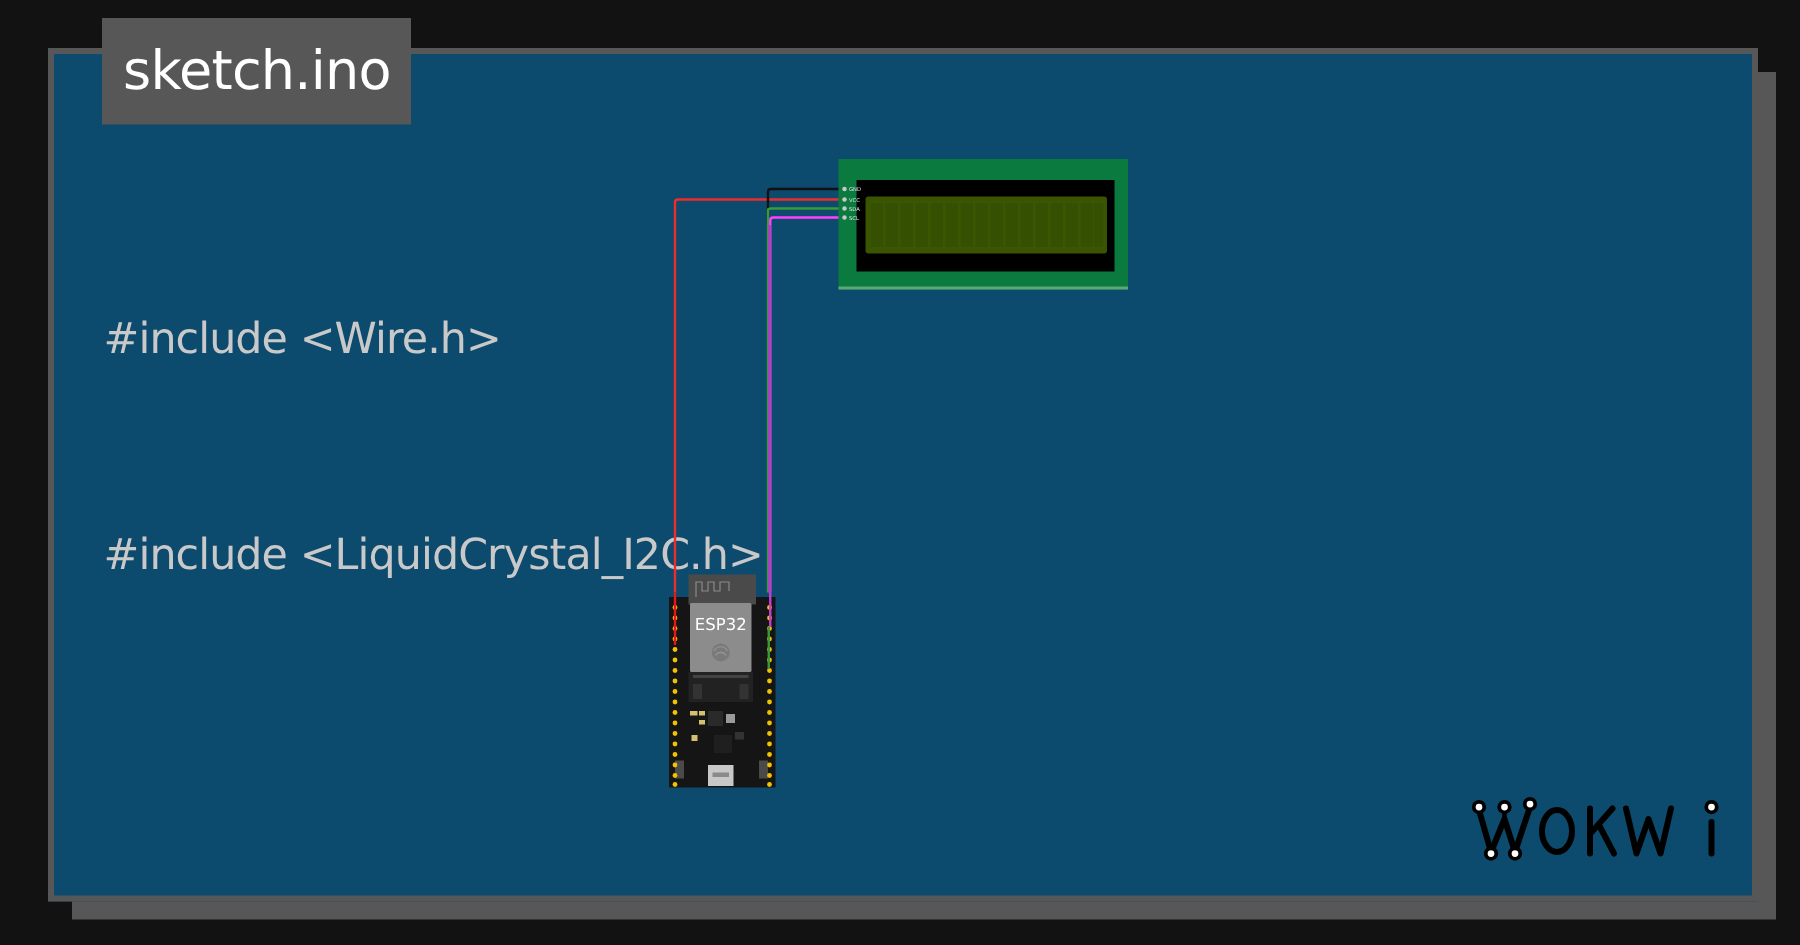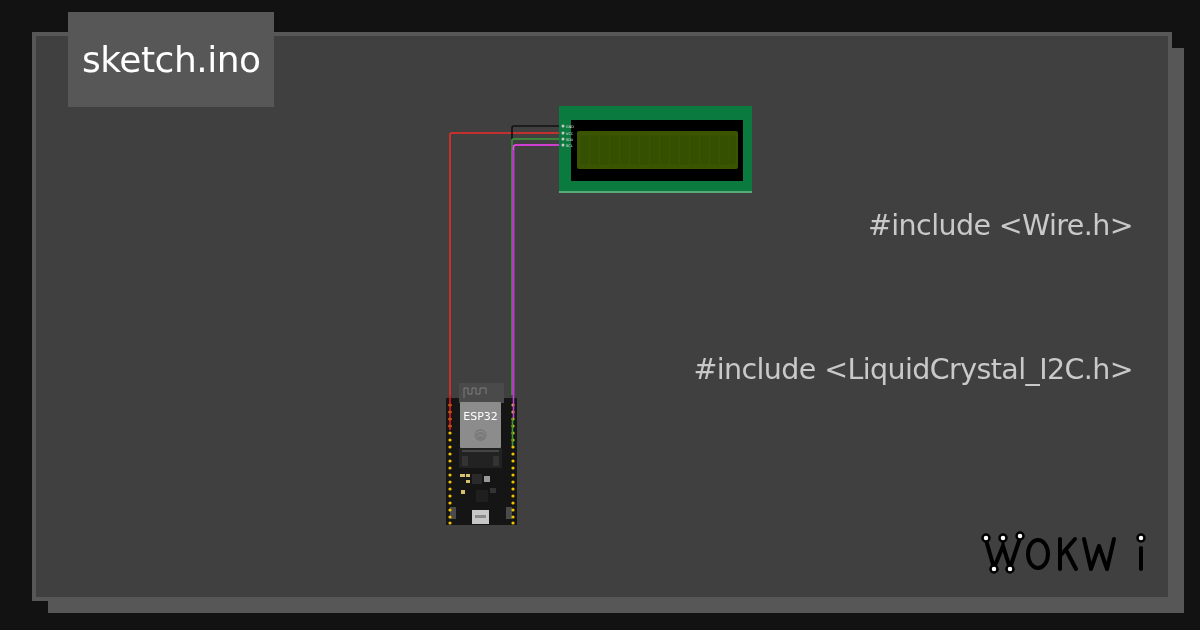--- a/index.html
+++ b/index.html
@@ -5,30 +5,30 @@
   html, body { margin: 0; padding: 0; }
   body {
     width: 1200px; height: 630px; background: #121212; position: relative; overflow: hidden;
     font-family: "Liberation Sans", "DejaVu Sans", sans-serif;
   }
   .shadow {
     position: absolute; left: 48px; top: 48px; width: 1136px; height: 565px; background: #575757;
   }
   .panel {
     position: absolute; left: 32px; top: 32px; width: 1132px; height: 561px;
-    background: #404040; border: 4px solid #575757; box-sizing: content-box; overflow: hidden; text-align: right;
+    background: #0c4a6e; border: 4px solid #575757; box-sizing: content-box; overflow: hidden;
   }
   .code {
     position: absolute; left: 33px; top: 70px; width: 1064px; overflow: hidden;
     font-family: "DejaVu Sans", sans-serif; font-size: 28.5px; color: #c9c9c9;
     letter-spacing: -0.6px; white-space: pre; line-height: 48px;
   }
   .code-line { height: 48px; display: block; }
   .title-tab {
-    position: absolute; left: 68px; top: 12px; height: 63px; padding: 16px 14px;
+    position: absolute; left: 68px; top: 12px; height: 63px; padding: 4px 14px;
     background: #575757; color: #ffffff; font-size: 36px; line-height: 63px;
     font-family: "DejaVu Sans", sans-serif; letter-spacing: -0.5px;
   }
   .diagram { position: absolute; left: 0; top: 0; width: 1200px; height: 630px; pointer-events: none; }
   .logo { position: absolute; left: 978px; top: 528px; width: 172px; height: 48px; }
 </style>
 </head>
 <body>
 
 <div class="shadow"></div>

